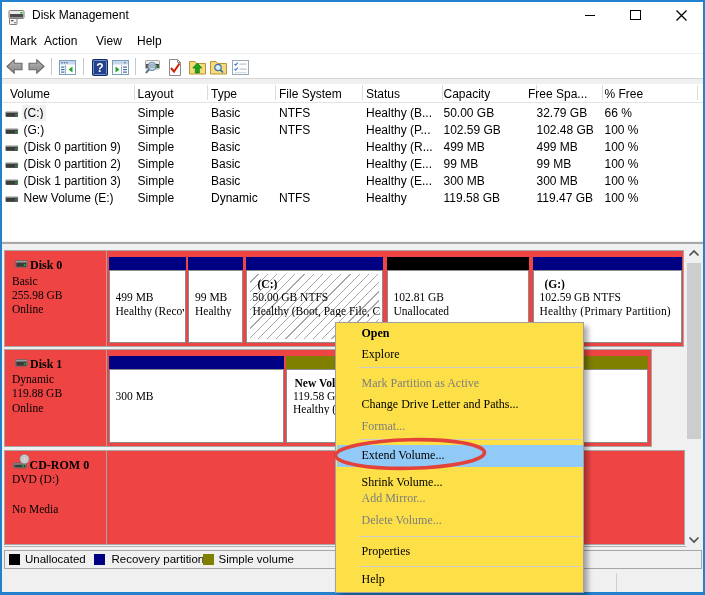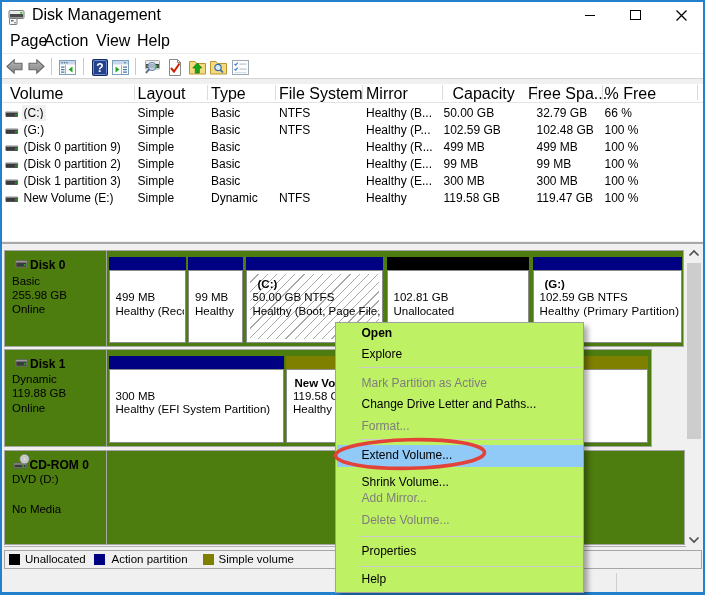--- a/index.html
+++ b/index.html
@@ -1,40 +1,40 @@
 <!DOCTYPE html>
 <html><head>
 <meta charset="utf-8">
 <style>
   html,body{margin:0;padding:0;}
   body{width:705px;height:595px;position:relative;overflow:hidden;
        font-family:"Liberation Sans",sans-serif;background:#f0f0f0;}
   .abs{position:absolute;}
-  .t12{font-size:16px;line-height:12px;color:#000;white-space:nowrap;}
+  .t12{font-size:12px;line-height:12px;color:#000;white-space:nowrap;}
   .t11{font-size:11.5px;line-height:12px;color:#000;white-space:nowrap;}
   
   #frame{left:0;top:0;width:705px;height:595px;border:2px solid #2380cd;border-bottom-width:3px;box-sizing:border-box;}
   #titlebar{left:2px;top:2px;width:701px;height:29px;background:#fff;}
   #menubar{left:2px;top:31px;width:701px;height:23px;background:#fff;border-bottom:1px solid #ededed;box-sizing:border-box;}
   #toolbar{left:2px;top:54px;width:701px;height:25px;background:#fff;border-bottom:1px solid #d4d4d4;box-sizing:border-box;}
   #strip{left:2px;top:79px;width:701px;height:5px;background:#f0f0f0;}
   #listwrap{left:2px;top:84px;width:701px;height:157px;background:#fff;}
   .hsep{background:#dcdcdc;width:1px;top:1px;height:15px;}
   .hdrtxt{top:3.5px;}
   #splitter{left:2px;top:241.5px;width:701px;height:2px;background:#a8a8a8;}
   #pane{left:2px;top:243.5px;width:701px;height:303.5px;background:#f0f0f0;}
-  .diskrow{position:absolute;border:1px solid #a6a6a6;background:#4d7c0f;box-sizing:border-box;}
+  .diskrow{position:absolute;border:1px solid #a6a6a6;background:#ef4444;box-sizing:border-box;font-family:Liberation Serif, serif;}
   .dlabel{position:absolute;left:0;top:0;width:102px;height:100%;border-right:1px solid #a6a6a6;box-sizing:border-box;}
   .pbox{position:absolute;border:1px solid #8c8c8c;background:#fff;box-sizing:border-box;}
   .pbar{position:absolute;left:-1px;top:-1px;right:-1px;height:13px;border-bottom:1px solid #8c8c8c;}
   .ptxt{position:absolute;left:6px;right:1px;overflow:hidden;}
   #legend{left:3.5px;top:549.5px;width:698.5px;height:19px;background:#f0f0f0;border:1px solid #a6a6a6;box-sizing:border-box;}
   .lsq{position:absolute;top:3.5px;width:10.5px;height:10.5px;}
-  #menu{left:334.5px;top:322px;width:249px;height:270.5px;background:#bef264;
-        border:1px solid #a0a0a0;box-sizing:border-box;box-shadow:4px 4px 5px rgba(0,0,0,0.33);}
+  #menu{left:334.5px;top:322px;width:249px;height:270.5px;background:#fde047;
+        border:1px solid #a0a0a0;box-sizing:border-box;box-shadow:4px 4px 5px rgba(0,0,0,0.33);font-family:Liberation Serif, serif;}
   .mi{position:absolute;left:26px;font-size:12px;line-height:12px;color:#000;white-space:nowrap;}
   .mg{color:#7e7e7e;}
   .msep{position:absolute;left:23px;right:2px;height:1px;background:#cdcdcd;}
   .lrow{position:absolute;left:0;width:701px;height:17px;}
   .lrow span{position:absolute;top:-1px;font-size:12px;line-height:12px;white-space:nowrap;}
   .lrow .c0{left:21.5px;}
   .lrow .c1{left:135.5px;}
   .lrow .c2{left:209px;}
   .lrow .c3{left:277px;}
   .lrow .c4{left:364px;}
@@ -76,21 +76,21 @@
   <circle cx="7" cy="14.8" r="0.8" fill="#5a5a5a"></circle>
 </svg>
 <div class="abs t12" style="left:32px;top:9px;">Disk Management</div>
 
 <div class="abs" style="left:584.5px;top:14.6px;width:10.5px;height:1.4px;background:#000;"></div>
 <div class="abs" style="left:630px;top:9.5px;width:10.5px;height:10.5px;border:1.4px solid #000;box-sizing:border-box;"></div>
 <svg class="abs" style="left:675.5px;top:9.5px;" width="11" height="11" viewBox="0 0 11 11">
   <path d="M0.5 0.5 L10.5 10.5 M10.5 0.5 L0.5 10.5" stroke="#000" stroke-width="1.3"></path>
 </svg>
 
-<div class="abs t12" style="left:10px;top:34.5px;">Page</div>
+<div class="abs t12" style="left:10px;top:34.5px;">Mark</div>
 <div class="abs t12" style="left:44px;top:34.5px;text-align:center;">Action</div>
 <div class="abs t12" style="left:96px;top:34.5px;">View</div>
 <div class="abs t12" style="left:137px;top:34.5px;">Help</div>
 
 <div id="tbicons">
   <svg class="abs" style="left:5.5px;top:59px;" width="17" height="15" viewBox="0 0 17 15">
     <defs>
         <linearGradient id="ag" x1="0" y1="0" x2="0" y2="1">
       <stop offset="0" stop-color="#bcbcbc"></stop>
           <stop offset="0.5" stop-color="#9d9d9d"></stop>
@@ -171,22 +171,22 @@
   <div class="abs hsep" style="left:273px;"></div>
   <div class="abs hsep" style="left:360px;"></div>
   <div class="abs hsep" style="left:439.5px;"></div>
   <div class="abs hsep" style="left:534px;"></div>
   <div class="abs hsep" style="left:600px;"></div>
   <div class="abs hsep" style="left:695px;"></div>
   <div class="abs t12 hdrtxt" style="left:8px;">Volume</div>
   <div class="abs t12 hdrtxt" style="left:135.5px;">Layout</div>
   <div class="abs t12 hdrtxt" style="left:209px;">Type</div>
   <div class="abs t12 hdrtxt" style="left:277px;">File System</div>
-  <div class="abs t12 hdrtxt" style="left:364px;">Mirror</div>
-  <div class="abs t12 hdrtxt" style="left:441.5px;padding-left:9px;">Capacity</div>
+  <div class="abs t12 hdrtxt" style="left:364px;">Status</div>
+  <div class="abs t12 hdrtxt" style="left:441.5px;">Capacity</div>
   <div class="abs t12 hdrtxt" style="left:526px;">Free Spa...</div>
   <div class="abs t12 hdrtxt" style="left:602.5px;">% Free</div>
   <div id="listrows">
     <div class="lrow" style="top:23.5px;">
         <svg style="left:3px;top:3px;" width="13.5" height="6.8" viewBox="0 0 16 8">
           <use href="#drv" transform="translate(0.5,0.5)"></use>
         </svg>
         <span class="c0" style="background:#f1f1f1;outline:2px solid #f1f1f1;">(C:)</span>
         <span class="c1">Simple</span>
         <span class="c2">Basic</span>
@@ -316,21 +316,20 @@
           <rect x="10.5" y="4.8" width="2" height="1.8" fill="#19c219"></rect>
         </svg>
       <div class="dtxt" style="left:25.5px;top:8px;font-weight:bold;font-size:12px;">Disk 1</div>
       <div class="dtxt" style="top:23.5px;">Dynamic</div>
       <div class="dtxt" style="top:37.8px;">119.88 GB</div>
       <div class="dtxt" style="top:52.3px;">Online</div>
     </div>
     <div class="pbox" style="left:104px;top:6px;width:175px;height:87px;">
       <div class="pbar" style="background:#000082;"></div>
       <div class="ptxt t11" style="top:33px;">300 MB</div>
-      <div class="ptxt t11" style="top:46.5px;">Healthy (EFI System Partition)</div>
     </div>
     <div class="pbox" style="left:281.5px;top:6px;width:362px;height:87px;">
       <div class="pbar" style="background:#7f7f00;"></div>
       <div class="ptxt t11" style="top:20px;left:7.5px;font-weight:bold;">New Volume (E:)</div>
       <div class="ptxt t11" style="top:33px;">119.58 GB NTFS</div>
       <div class="ptxt t11" style="top:46.5px;">Healthy (Primary Partition)</div>
     </div>
   </div>
 
   <div class="diskrow" style="left:3.5px;top:449.5px;width:681.5px;height:95.5px;">
@@ -357,21 +356,21 @@
 <div class="abs" style="left:687px;top:262.5px;width:14px;height:176px;background:#cdcdcd;"></div>
 <svg class="abs" style="left:686px;top:534px;" width="16" height="12" viewBox="0 0 16 12">
     <path d="M3.5 3.5 L8 8 L12.5 3.5" stroke="#505050" stroke-width="1.7" fill="none"></path>
   </svg>
 <div class="abs" style="left:3.5px;top:546.2px;width:682px;height:1px;background:#b3b3b3;"></div>
 
 <div id="legend" class="abs">
   <div class="lsq" style="left:4.5px;background:#000;"></div>
   <div class="abs t11" style="left:20.5px;top:2px;">Unallocated</div>
   <div class="lsq" style="left:89.5px;background:#000082;"></div>
-  <div class="abs t11" style="left:107px;top:2px;">Action partition</div>
+  <div class="abs t11" style="left:107px;top:2px;">Recovery partition</div>
   <div class="lsq" style="left:198.5px;background:#7f7f00;"></div>
   <div class="abs t11" style="left:214px;top:2px;">Simple volume</div>
 </div>
 <div class="abs" style="left:616px;top:573px;width:1px;height:19px;background:#cfcfcf;"></div>
 
 <div id="menu" class="abs">
   <div class="abs" style="left:1px;top:121.5px;width:246px;height:22px;background:#91c9f7;"></div>
   <div class="mi" style="top:3.5px;font-weight:bold;">Open</div>
   <div class="mi" style="top:25px;">Explore</div>
   <div class="msep" style="top:43.5px;"></div>

